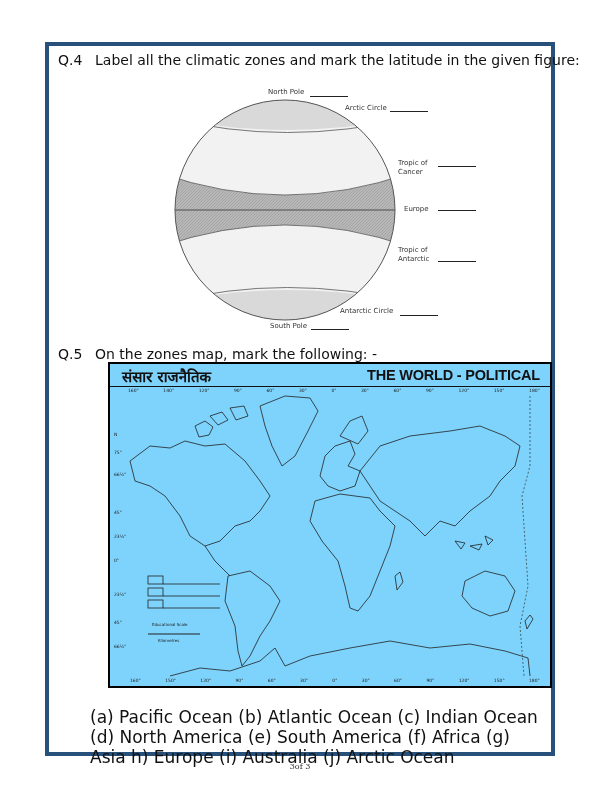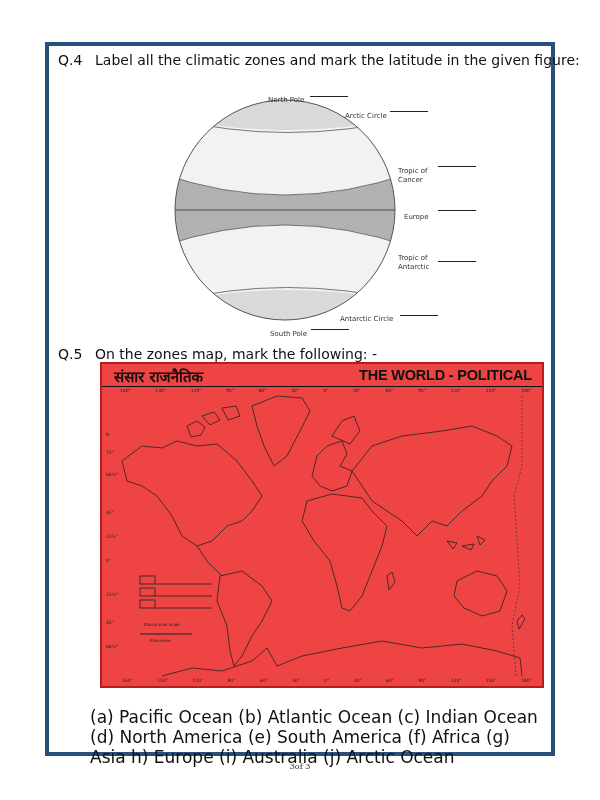--- a/index.html
+++ b/index.html
@@ -6,24 +6,24 @@
   body { width: 600px; height: 800px; position: relative; overflow: hidden;
          font-family: "DejaVu Sans", sans-serif; color: #111; }
   .frame-outer { position: absolute; left: 45px; top: 42px; width: 510px; height: 714px;
                  border: 3px solid #27507a; box-sizing: border-box; }
   .frame-inner { position: absolute; left: 48px; top: 45px; width: 504px; height: 708px;
                  border: 1px solid #27507a; box-sizing: border-box; }
   .q { position: absolute; font-size: 14px; }
   .q .num { display: inline-block; width: 37px; }
   #q4 { left: 58px; top: 52px; }
   #q5 { left: 58px; top: 346px; }
-  .figure-label { position: absolute; font-size: 7px; color: #333; line-height: 9px; margin-top: 8px; }
+  .figure-label { position: absolute; font-size: 7px; color: #333; line-height: 9px; }
   .blank { position: absolute; height: 0; border-top: 1px solid #222; }
-  .map-box { position: absolute; left: 100px; top: 362px; width: 444px; height: 326px;
-             border: 2px solid #b91c1c; box-sizing: border-box; background: #ef4444; }
+  .map-box { position: absolute; left: 108px; top: 362px; width: 444px; height: 326px;
+             border: 2px solid #000000; box-sizing: border-box; background: #7dd3fc; }
   .map-header { position: absolute; left: 0; top: 0; right: 0; height: 22px;
                 border-bottom: 1.5px solid #111; }
   .map-hindi { position: absolute; left: 12px; top: 2px; font-size: 15px; font-weight: bold; }
   .map-title { position: absolute; right: 10px; top: 3px; font-family: Liberation Sans, sans-serif;
                font-size: 14.5px; font-weight: bold; letter-spacing: -0.2px; }
   .tick { position: absolute; font-size: 4.5px; color: #222; }
   .answers { position: absolute; left: 90px; top: 707px; width: 450px; font-size: 17px; line-height: 20px; }
   .page-num { position: absolute; left: 0; width: 600px; top: 762px; text-align: center;
               font-family: "DejaVu Serif", serif; font-size: 8px; color: #333; }
 </style>

